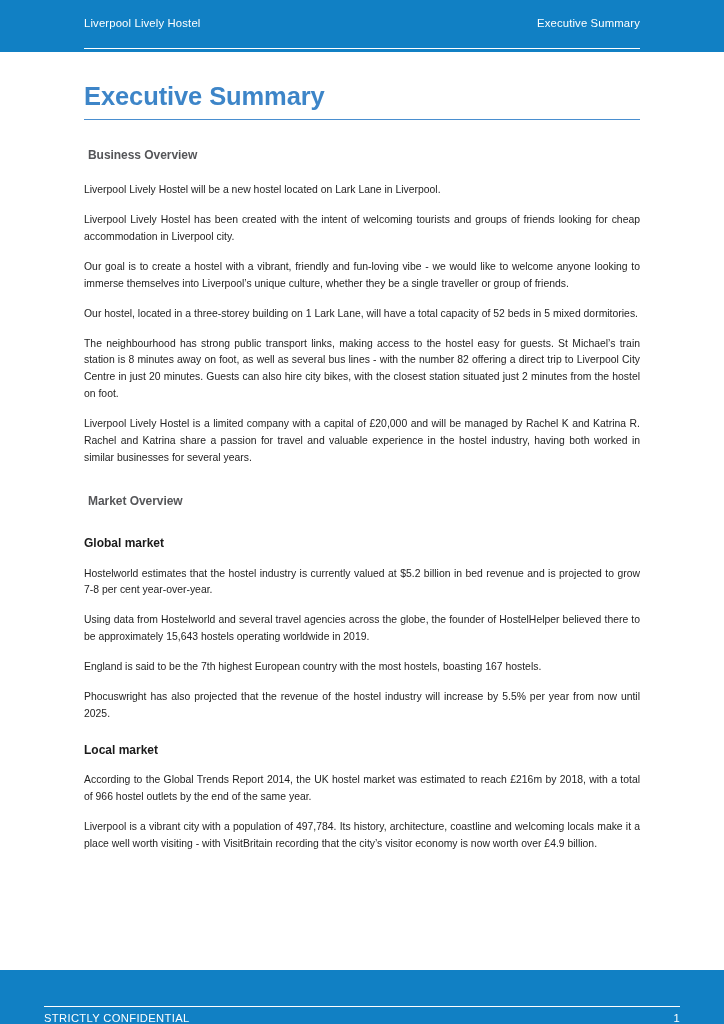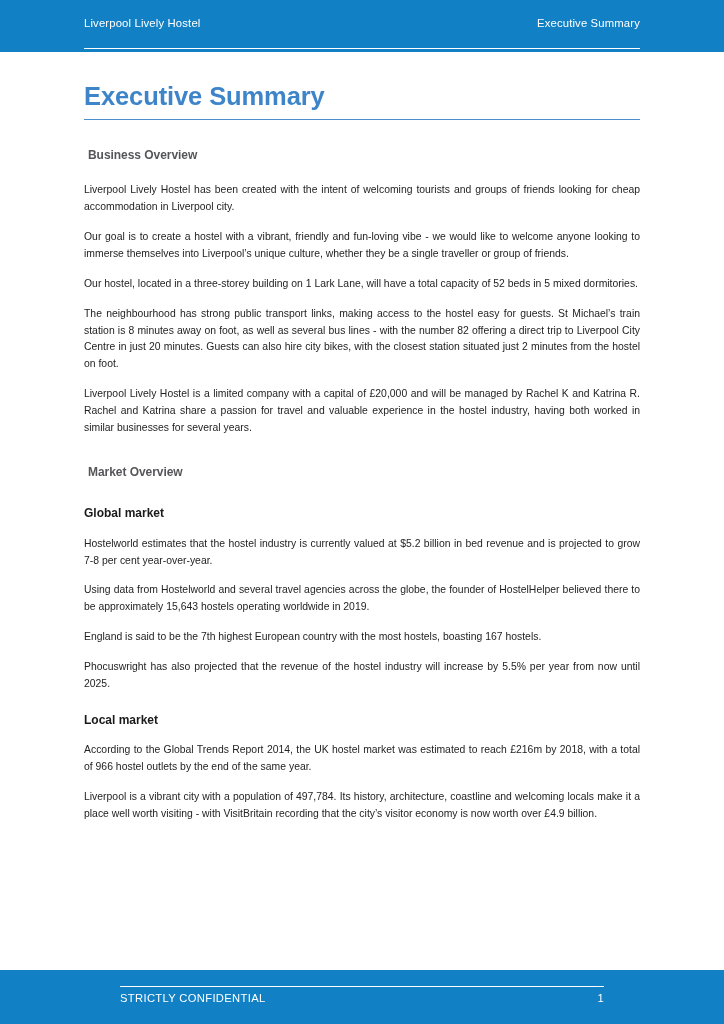--- a/index.html
+++ b/index.html
@@ -105,25 +105,25 @@
     padding-top: 13px;
     letter-spacing: 0.01px;
   }
 
   
   .page-footer {
     background: #1180c4;
     height: 54px;
     flex: 0 0 54px;
     box-sizing: border-box;
-    padding: 0 120px;
+    padding: 0 44px;
     display: flex;
     align-items: flex-start;
     flex-direction: column;
-    justify-content: flex-start;
+    justify-content: flex-end;
   }
   .page-footer-inner {
     width: 100%;
     display: flex;
     align-items: baseline;
     justify-content: space-between;
     margin-top: 16px;
     padding-top: 5px;
     border-top: 1.6px solid #ffffff;
     box-sizing: border-box;
@@ -151,20 +151,21 @@
       <span class="header-right">Executive Summary</span>
     </div>
   </div>
 
   <div class="content">
 
     <h1 class="doc-title">Executive Summary</h1>
 
     <h2 class="section-heading">Business Overview</h2>
 
+    <p class="body-text">Liverpool Lively Hostel will be a new hostel located on Lark Lane in Liverpool.</p>
     <p class="body-text">Liverpool Lively Hostel has been created with the intent of welcoming tourists and groups of friends looking for cheap accommodation in Liverpool city.</p>
     <p class="body-text">Our goal is to create a hostel with a vibrant, friendly and fun-loving vibe - we would like to welcome anyone looking to immerse themselves into Liverpool’s unique culture, whether they be a single traveller or group of friends.</p>
     <p class="body-text">Our hostel, located in a three-storey building on 1 Lark Lane, will have a total capacity of 52 beds in 5 mixed dormitories.</p>
     <p class="body-text">The neighbourhood has strong public transport links, making access to the hostel easy for guests. St Michael’s train station is 8 minutes away on foot, as well as several bus lines - with the number 82 offering a direct trip to Liverpool City Centre in just 20 minutes. Guests can also hire city bikes, with the closest station situated just 2 minutes from the hostel on foot.</p>
     <p class="body-text">Liverpool Lively Hostel is a limited company with a capital of £20,000 and will be managed by Rachel K and Katrina R. Rachel and Katrina share a passion for travel and valuable experience in the hostel industry, having both worked in similar businesses for several years.</p>
 
     <h2 class="section-heading">Market Overview</h2>
 
     <h3 class="sub-heading">Global market</h3>
 

